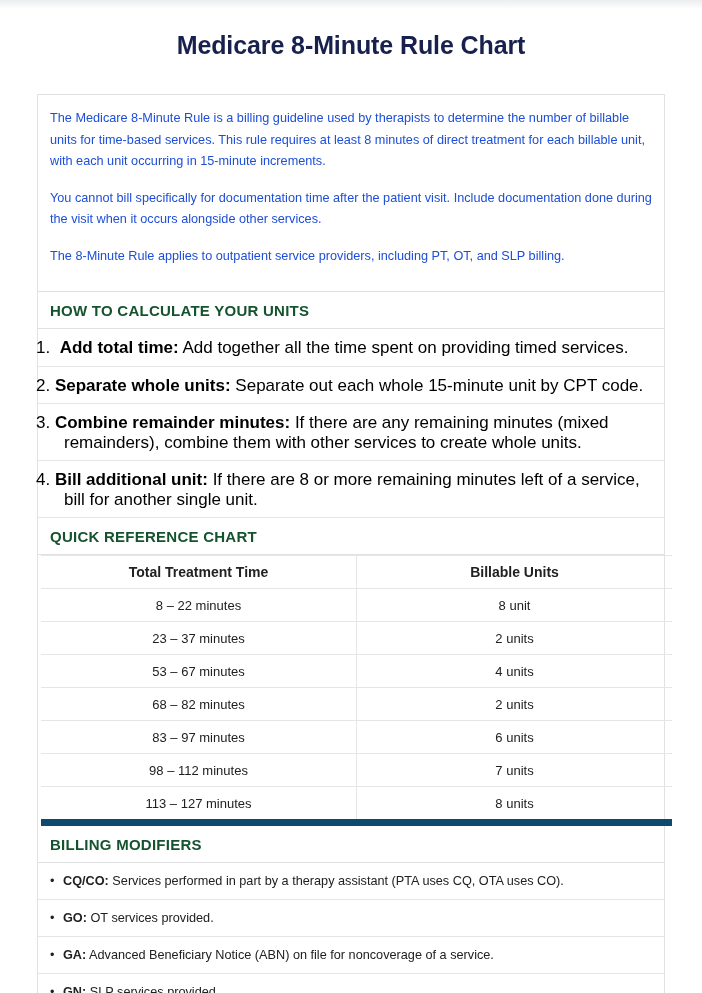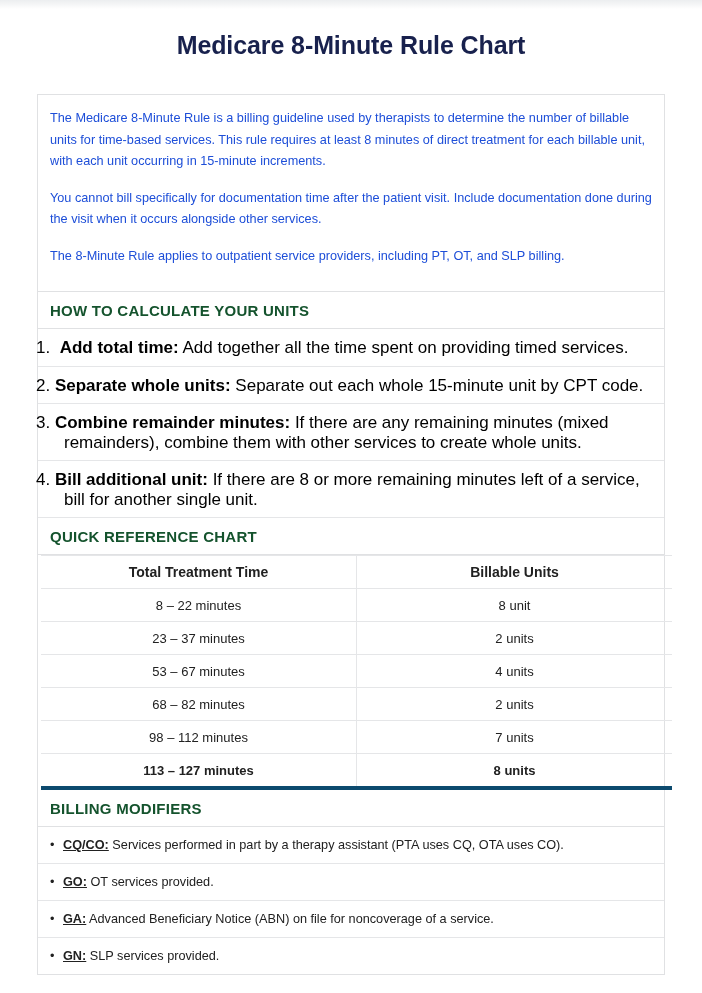--- a/index.html
+++ b/index.html
@@ -96,32 +96,32 @@
     height: 30px;
     vertical-align: middle;
   }
   table.qrc th {
     font-weight: bold;
     font-size: 14px;
     height: 30px;
   }
   table.qrc .c1 { width: 313px; border-right: 1px solid #e5e6e8; }
   table.qrc .c2 { width: 313px; }
-  table.qrc tr:last-child td { border-bottom: 4px solid #0c4a6e; font-weight: bold; }
+  table.qrc tr:last-child td { border-bottom: 7px solid #0c4a6e; }
 
   .mod-row {
     font-size: 12.7px;
     line-height: 19px;
     color: #212121;
     padding: 9px 12px 8px 12px;
     border-bottom: 1px solid #e5e6e8;
   }
   .mod-row:last-child { border-bottom: none; }
   .mod-row .bullet { display: inline-block; width: 13px; }
-  .mod-row b { font-weight: bold; text-decoration: underline; }
+  .mod-row b { font-weight: bold; }
 </style>
 </head>
 <body>
 
 <div class="top-shade"></div>
 
 <div class="page">
 
   <h1 class="title">Medicare 8-Minute Rule Chart</h1>
 
@@ -171,20 +171,24 @@
         </tr>
         <tr>
           <td class="c1">53 – 67 minutes</td>
           <td class="c2">4 units</td>
         </tr>
         <tr>
           <td class="c1">68 – 82 minutes</td>
           <td class="c2">2 units</td>
         </tr>
         <tr>
+          <td class="c1">83 – 97 minutes</td>
+          <td class="c2">6 units</td>
+        </tr>
+        <tr>
           <td class="c1">98 – 112 minutes</td>
           <td class="c2">7 units</td>
         </tr>
         <tr>
           <td class="c1">113 – 127 minutes</td>
           <td class="c2">8 units</td>
         </tr>
       </tbody>
     </table>
 

